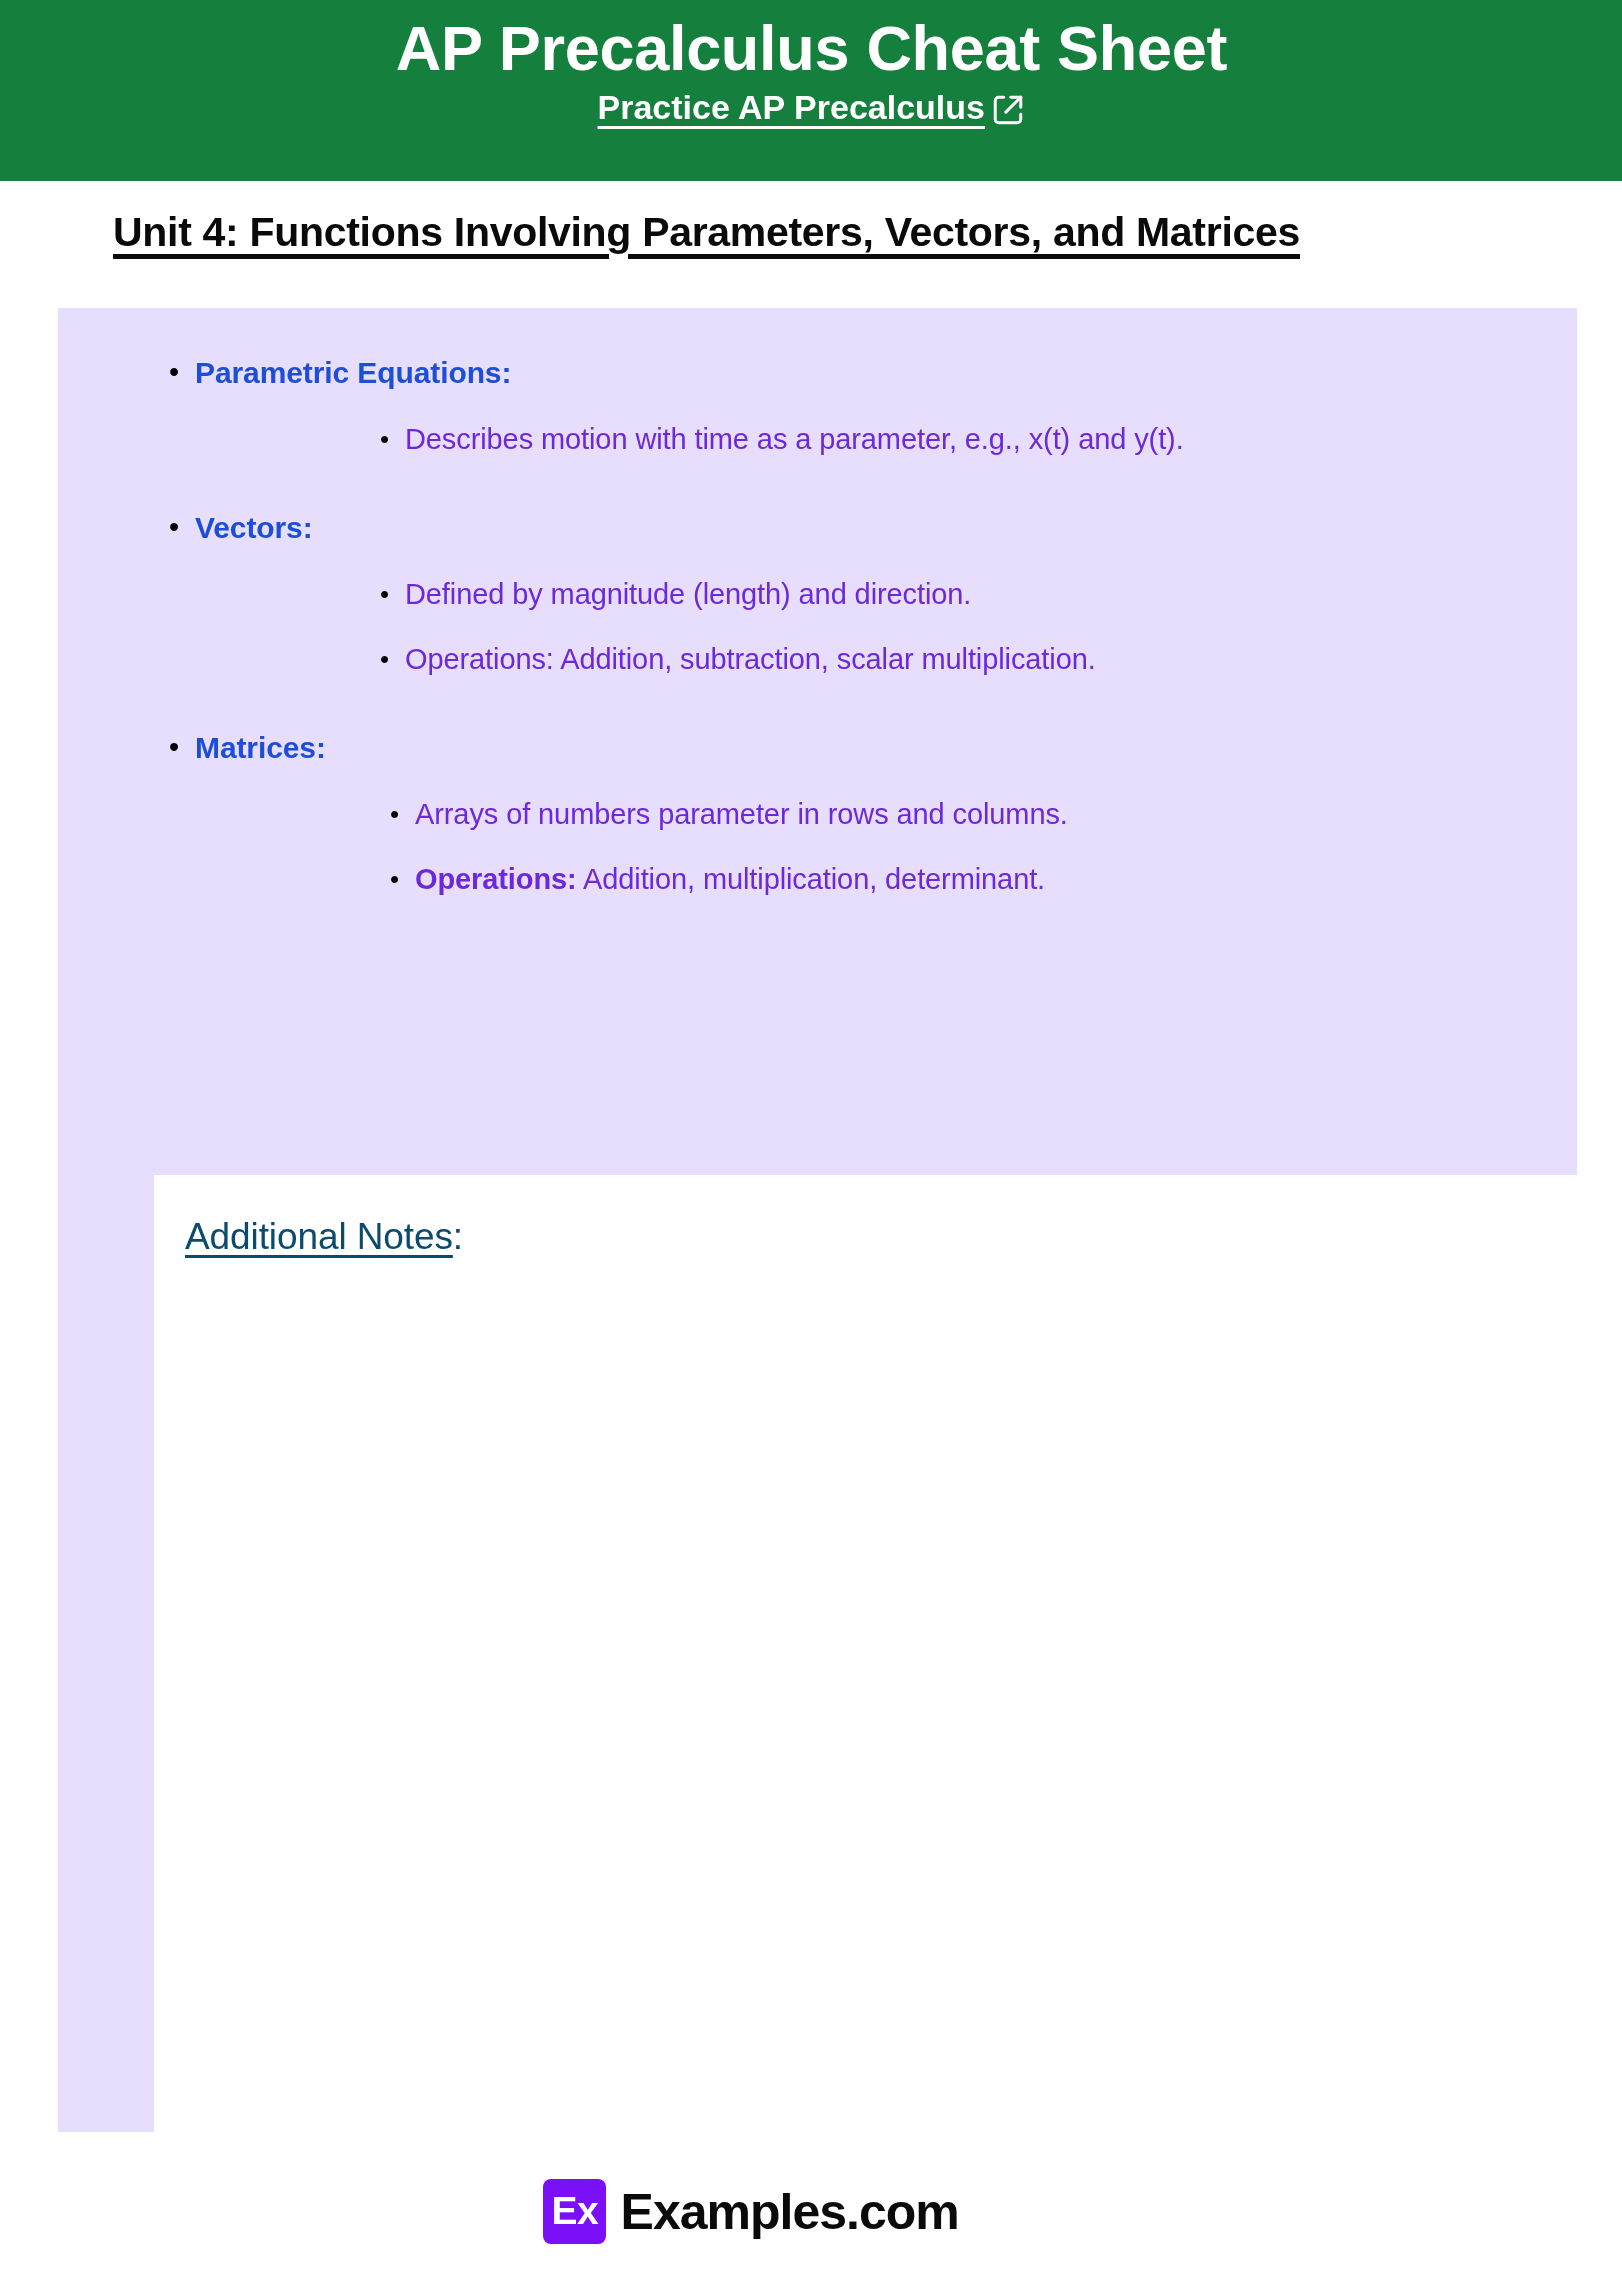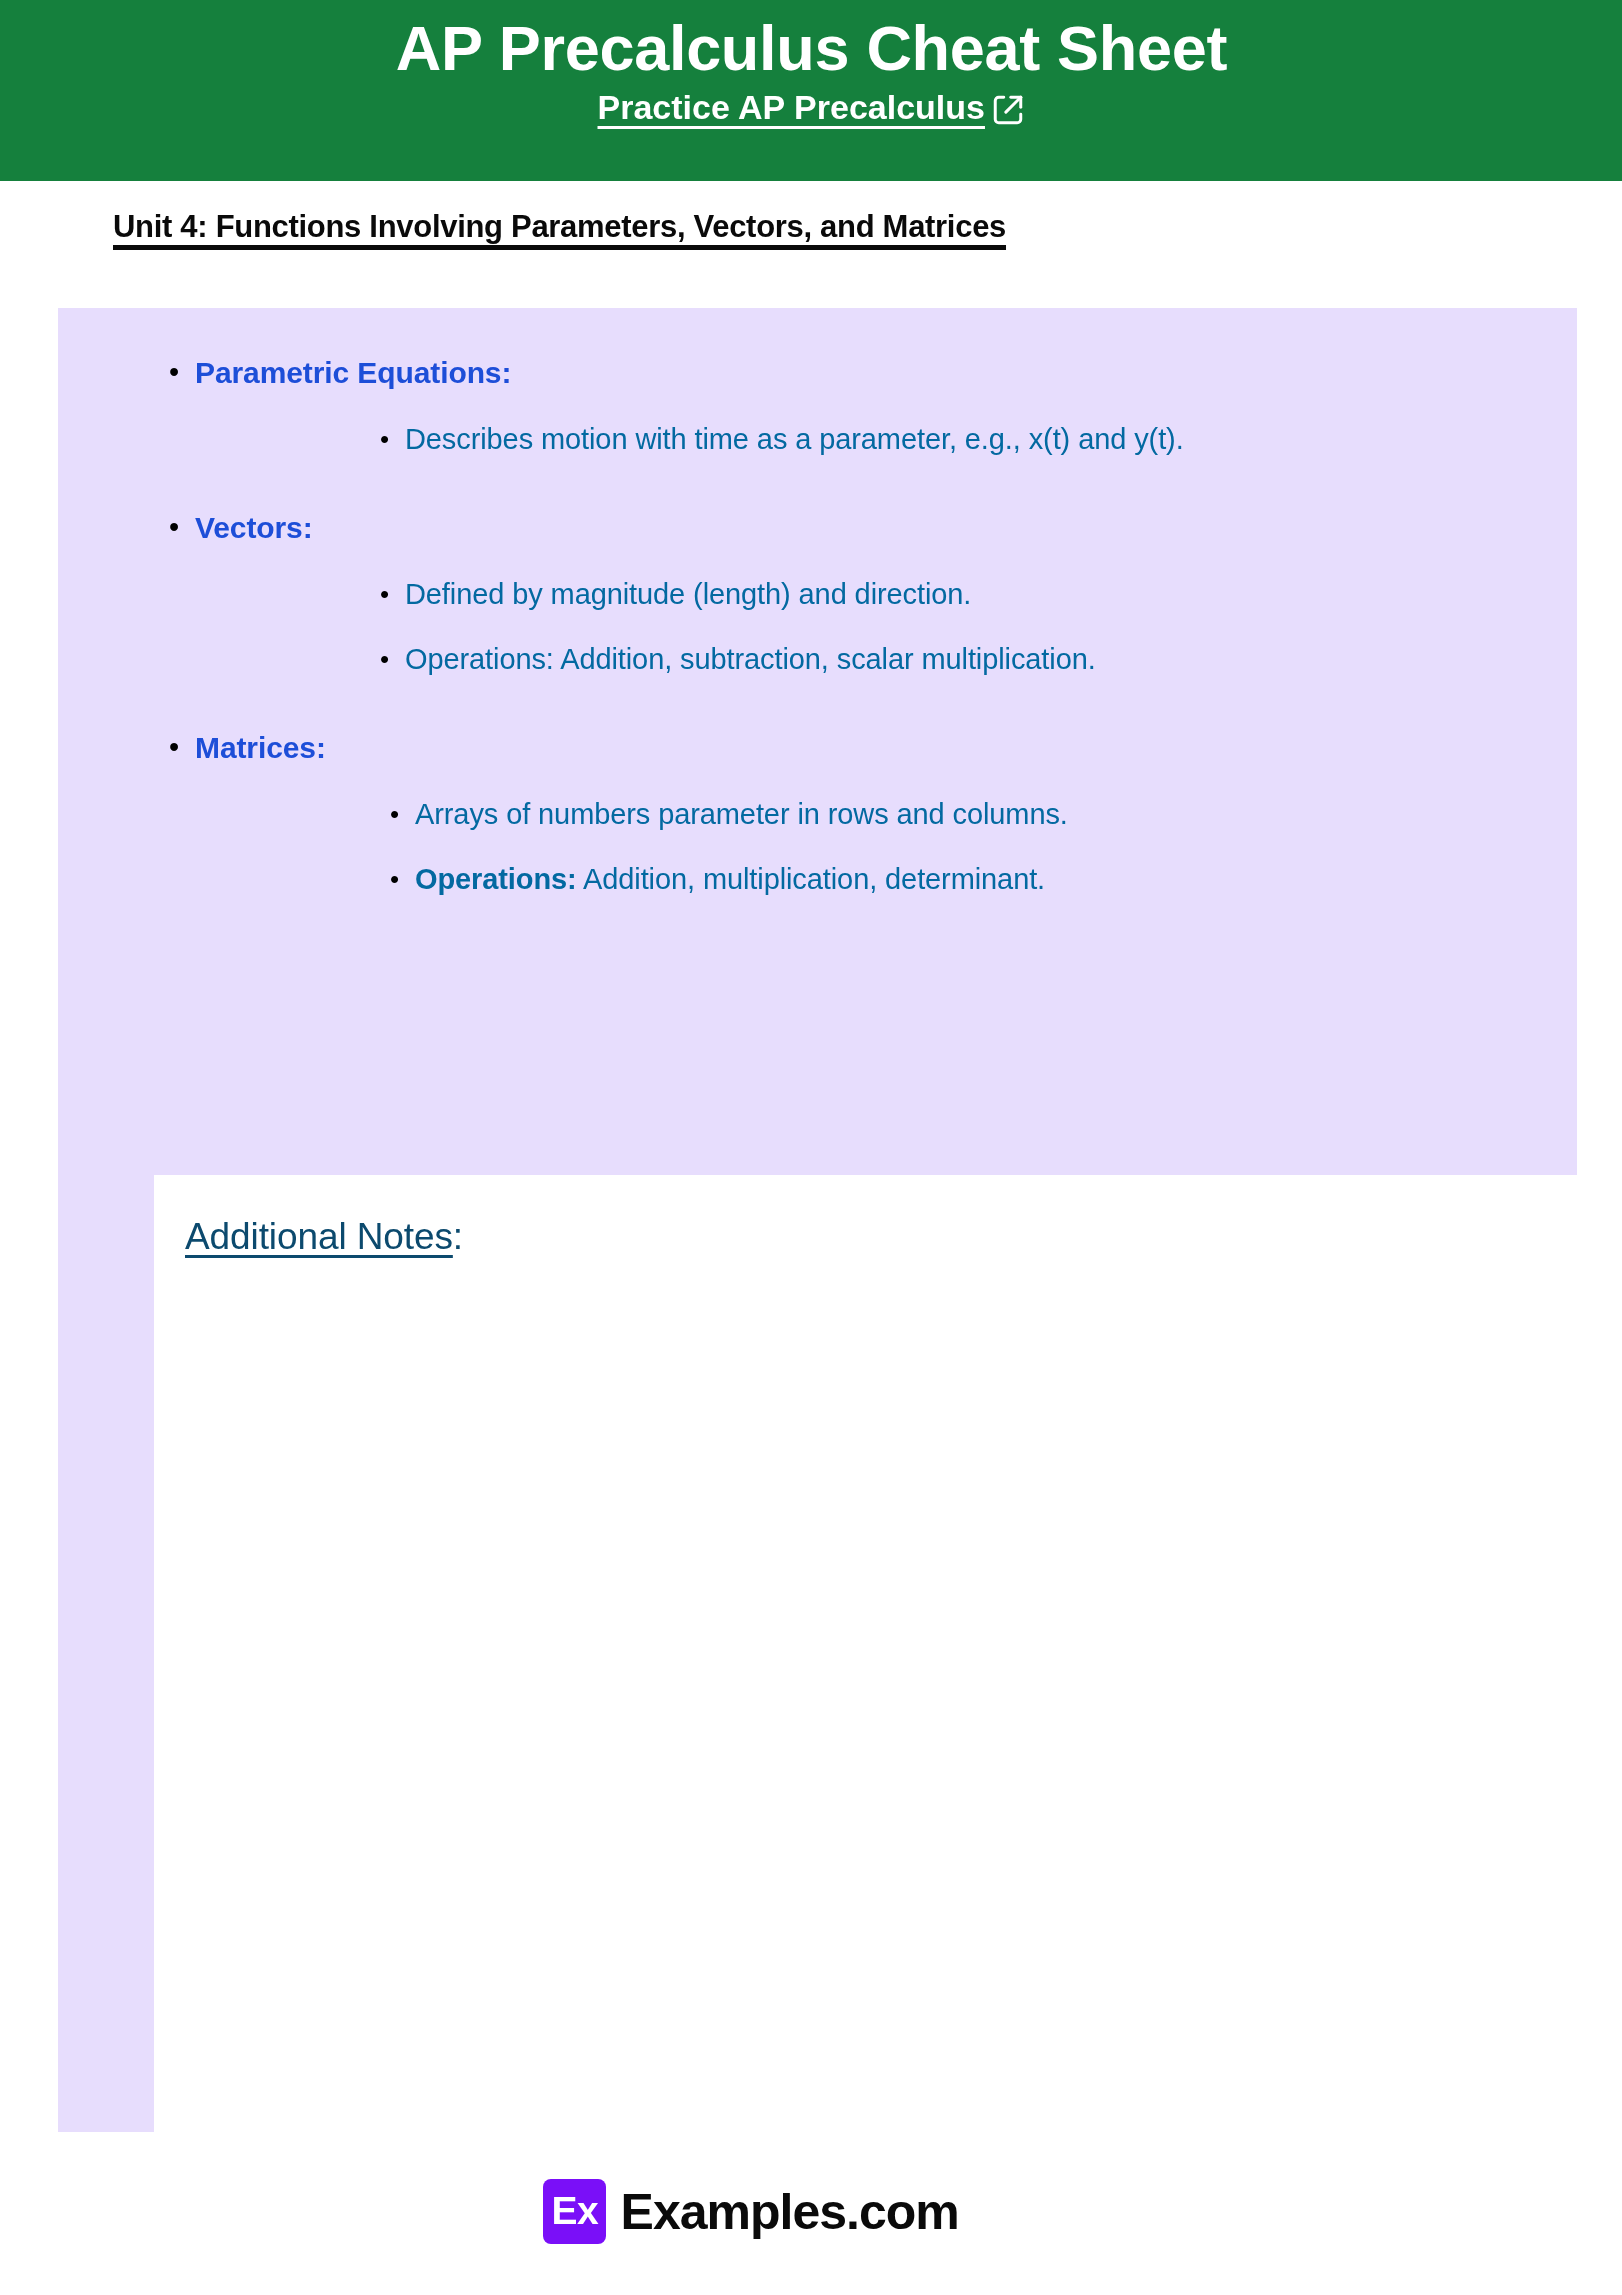--- a/index.html
+++ b/index.html
@@ -64,21 +64,21 @@
   }
   .ext-icon svg { display: block; width: 34px; height: 34px; }
 
   
   .unit-title-wrap {
     margin-top: 27.5px;
     padding-left: 113px;
   }
   .unit-title {
     display: inline-block;
-    font-size: 31px;
+    font-size: 41px;
     font-weight: 700;
     color: #0a0a0a;
     letter-spacing: -0.3px;
     text-decoration: underline;
     text-underline-offset: 7.9px;
     text-decoration-thickness: 4.6px;
     white-space: nowrap;
   }
 
   
@@ -134,21 +134,21 @@
     font-size: 26px;
     line-height: 48px;
     color: #000;
   }
   .l2-dot.indent-a { margin-left: 185px; }
   .l2-dot.indent-b { margin-left: 195px; }
   .l2-text {
     font-size: 29px;
     font-weight: 400;
     line-height: 48px;
-    color: #0369a1;
+    color: #6d28d9;
     letter-spacing: -0.1px;
   }
   .l2-text b { font-weight: 700; }
 
   
   .notes-box {
     position: absolute;
     left: 96px;
     top: 867px;
     width: 1463px;

